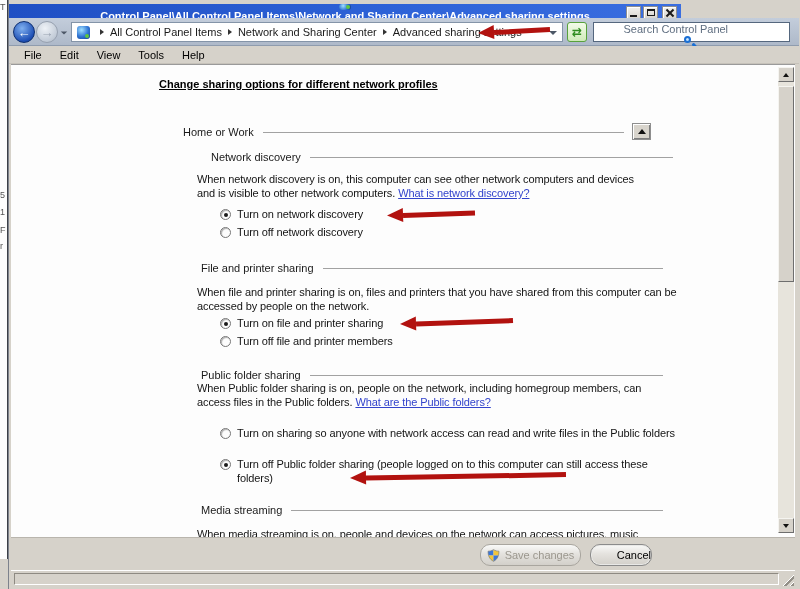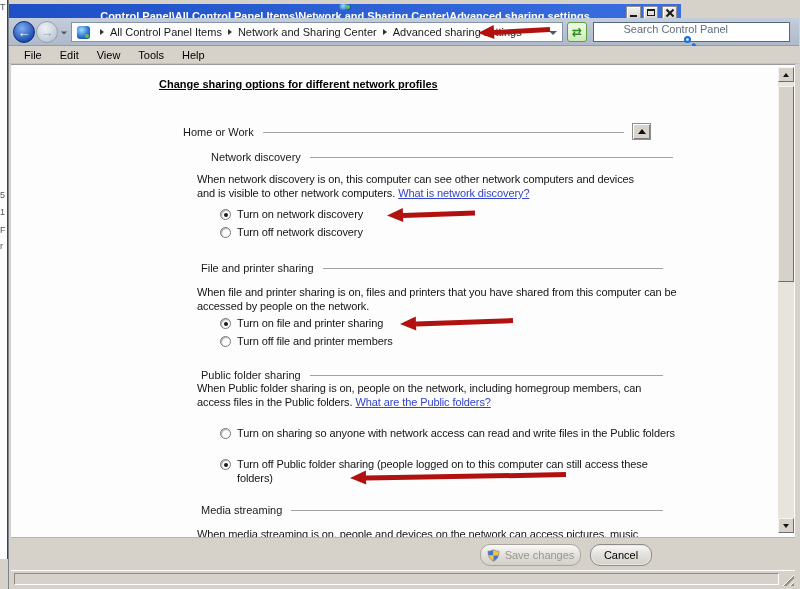--- a/index.html
+++ b/index.html
@@ -89,21 +89,21 @@
   .sb-thumb { position:absolute; left:0; top:19px; width:16px; height:196px; background:#d6d2ca; border:1px solid;
     border-color:#f5f4f0 #6e6e6e #6e6e6e #f5f4f0; }
   .tri-up { width:0; height:0; border-left:3.5px solid transparent; border-right:3.5px solid transparent; border-bottom:4px solid #111; }
   .tri-dn { width:0; height:0; border-left:3.5px solid transparent; border-right:3.5px solid transparent; border-top:4px solid #111; }
 
   
   .footerbar { position:absolute; left:2px; top:537px; width:784px; height:33px; background:#d6d2ca; border-top:1px solid #b9b5ad; }
   .btn { position:absolute; top:6px; height:22px; border:1px solid #8b8b8b; border-radius:10px;
     background:linear-gradient(#f9f9f8,#e4e2de 45%,#d3d0ca); display:flex; align-items:center; justify-content:center; gap:5px; font-size:11px; }
   .btn.save { left:469px; width:101px; color:#9b978e; border-color:#a9a69f; }
-  .btn.cancel { left:579px; width:62px; color:#000; box-shadow:inset 0 0 0 1px #e9e9e7; }
+  .btn.cancel { left:579px; width:62px; color:#000; box-shadow:inset 0 0 0 1px #e9e9e7;justify-content:flex-end; }
 
   
   .statusbar { position:absolute; left:2px; top:570px; width:784px; height:17px; background:#d6d2ca; border-top:1px solid #fff; }
   .status-panel { position:absolute; left:3px; right:16px; top:2px; bottom:2px; border:1px solid; border-color:#8e8a82 #fff #fff #8e8a82; }
   .grip { position:absolute; right:1px; bottom:1px; width:13px; height:13px;
     background:repeating-linear-gradient(135deg,#fff 0 1px,#938f87 1px 3px,rgba(0,0,0,0) 3px 5px);
     clip-path:polygon(100% 0,100% 100%,0 100%); }
 
   
   .arrow { position:absolute; display:flex; align-items:center; height:14px; z-index:40; }

